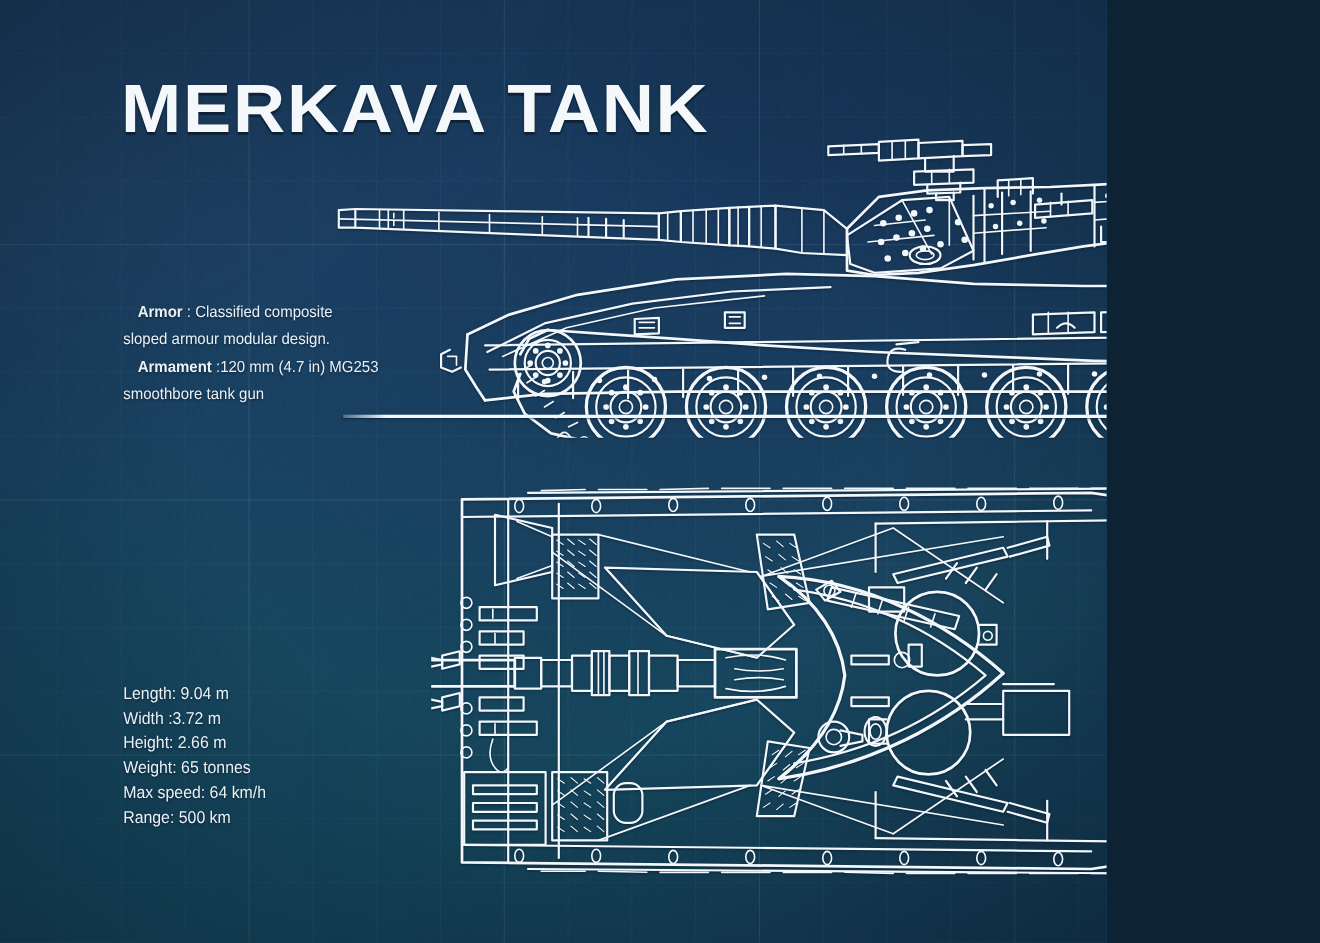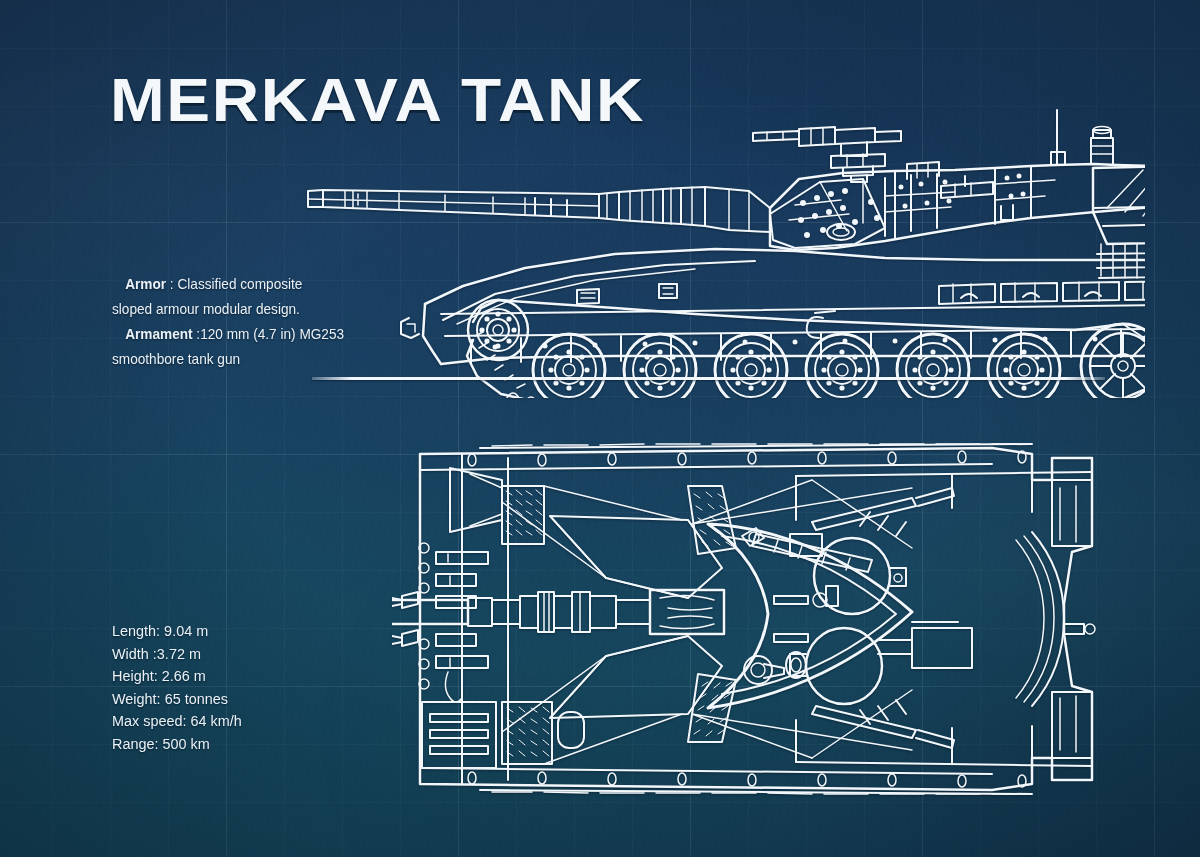--- a/index.html
+++ b/index.html
@@ -8,21 +8,21 @@
   html, body {
     width: 1200px;
     height: 857px;
     overflow: hidden;
     background: #0d2233;
     font-family: "Liberation Sans", sans-serif;
   }
 
   #poster {
     position: relative;
-    width: 1200px;
+    width: 1006px;
     height: 857px;
     overflow: hidden;
     background-color: #1a4264;
   }
 
   
   .bg-base {
     position: absolute; inset: 0;
     background:
       radial-gradient(ellipse 120% 100% at 72% 18%, rgba(24,56,92,0.95) 0%, rgba(24,56,92,0) 62%),

